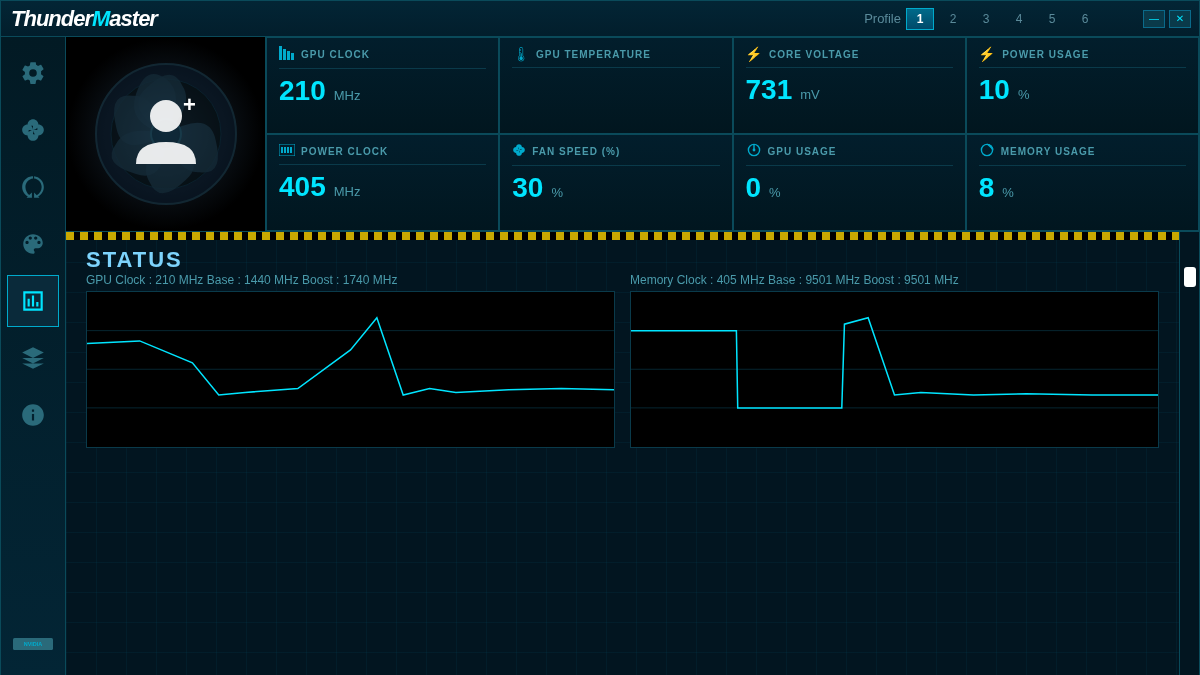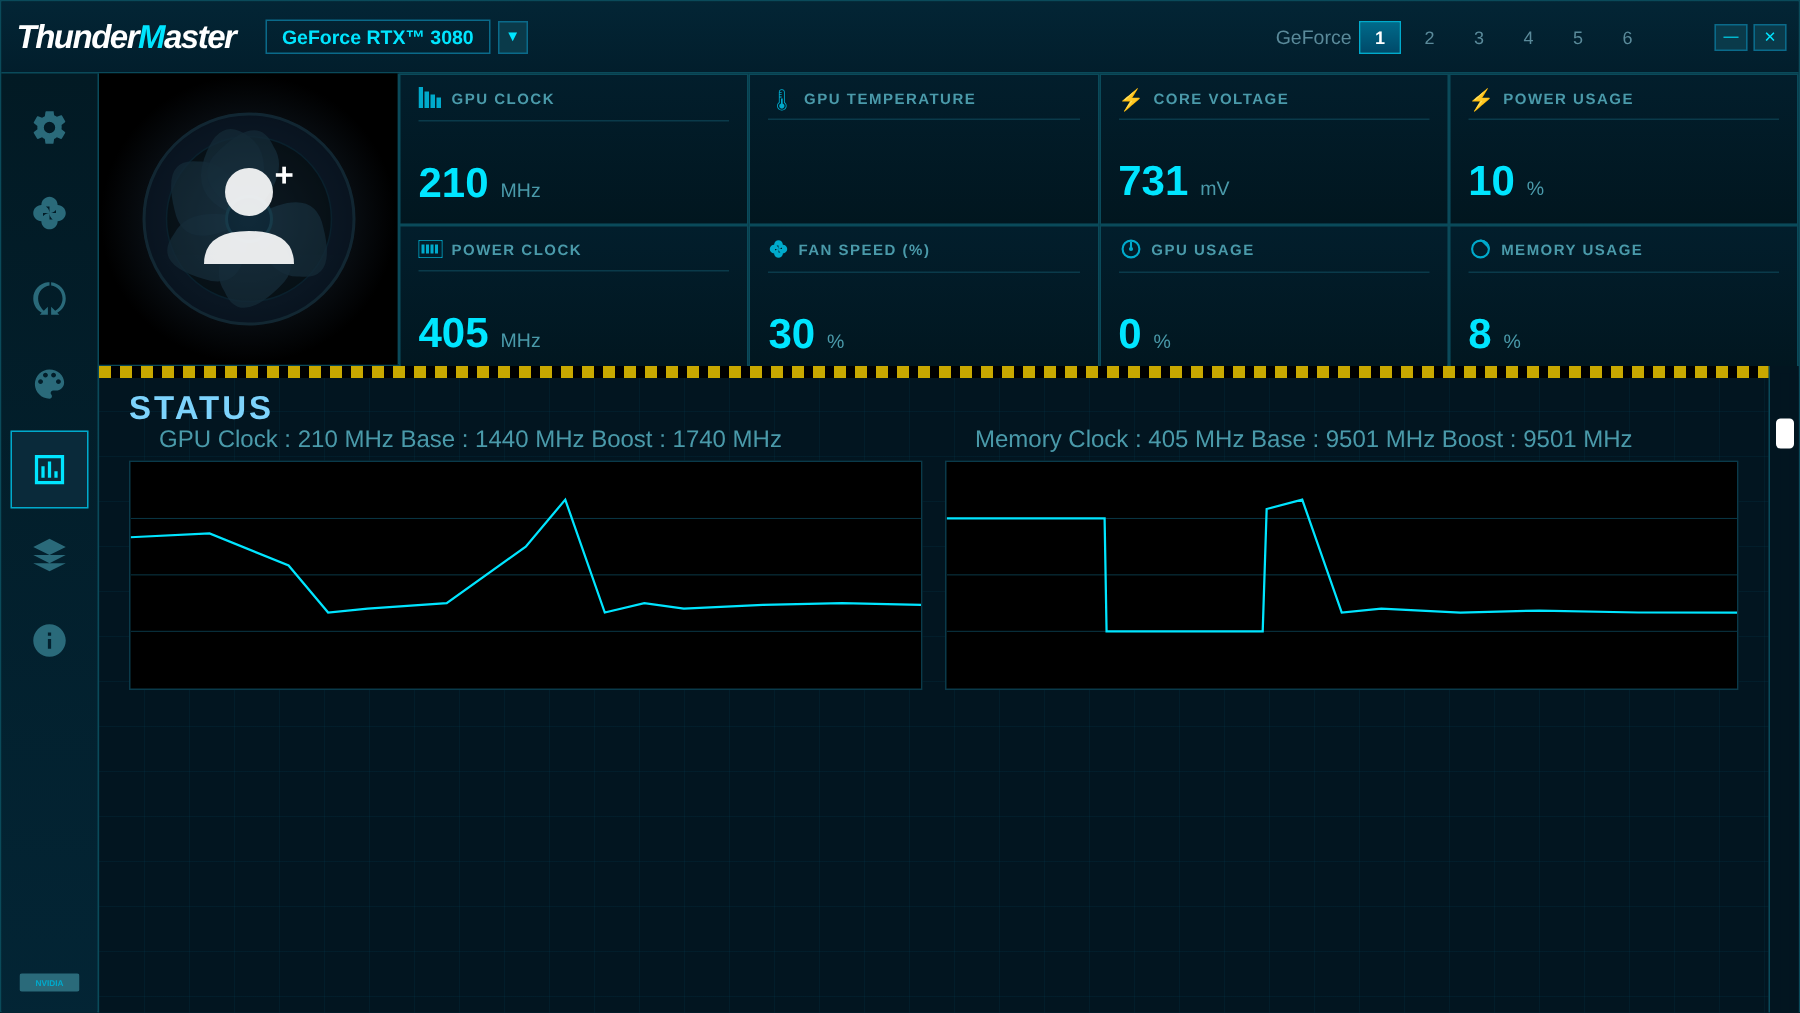--- a/index.html
+++ b/index.html
@@ -16,21 +16,21 @@
     .app-window {
       width: 1200px;
       height: 675px;
       background: linear-gradient(135deg, #021a24 0%, #032b3a 100%);
       border: 1px solid #0a4a5a;
       position: relative;
     }
 
     
     .title-bar {
-      height: 48px;
+      height: 36px;
       background: linear-gradient(180deg, #032535 0%, #021e2c 100%);
       border-bottom: 1px solid #0a4a5a;
       display: flex;
       align-items: center;
       padding: 0 10px;
       position: relative;
     }
 
     .logo {
       font-size: 22px;
@@ -224,21 +224,21 @@
       grid-template-columns: repeat(4, 1fr);
       grid-template-rows: repeat(2, 1fr);
     }
 
     .stat-card {
       border: 1px solid #0a4a5a;
       padding: 8px 12px;
       background: linear-gradient(180deg, #021e2c 0%, #01161f 100%);
       display: flex;
       flex-direction: column;
-      gap: 22px;
+      gap: 3px;
     }
 
     .stat-header {
       display: flex;
       align-items: center;
       gap: 6px;
       border-bottom: 1px solid #0a3a4a;
       padding-bottom: 5px;
     }
 
@@ -316,22 +316,21 @@
     }
 
     .chart-container {
       display: flex;
       flex-direction: column;
       gap: 4px;
     }
 
     .chart-label {
       color: #4a9aaa;
-      font-size: 16px;
-      margin-left: 20px;
+      font-size: 12px;
     }
 
     .chart-box {
       flex: 1;
       background: #000;
       border: 1px solid #0a3a4a;
       position: relative;
       overflow: hidden;
     }
 
@@ -394,27 +393,23 @@
 </head>
 <body>
 
 <div class="app-window">
 
   <div class="title-bar">
     <div class="logo">
       Thunder<span>M</span>aster
     </div>
 
-    <div class="gpu-selector">
-      <div class="gpu-name">GeForce RTX™ 3080</div>
-      <div class="gpu-dropdown">▼</div>
-    </div>
 
     <div class="profile-section">
-      <span class="profile-label">GeForce</span>
+      <span class="profile-label">Profile</span>
       <div class="profile-btn active">1</div>
       <div class="profile-btn">2</div>
       <div class="profile-btn">3</div>
       <div class="profile-btn">4</div>
       <div class="profile-btn">5</div>
       <div class="profile-btn">6</div>
     </div>
 
     <div class="window-controls">
       <div class="win-btn">—</div>

